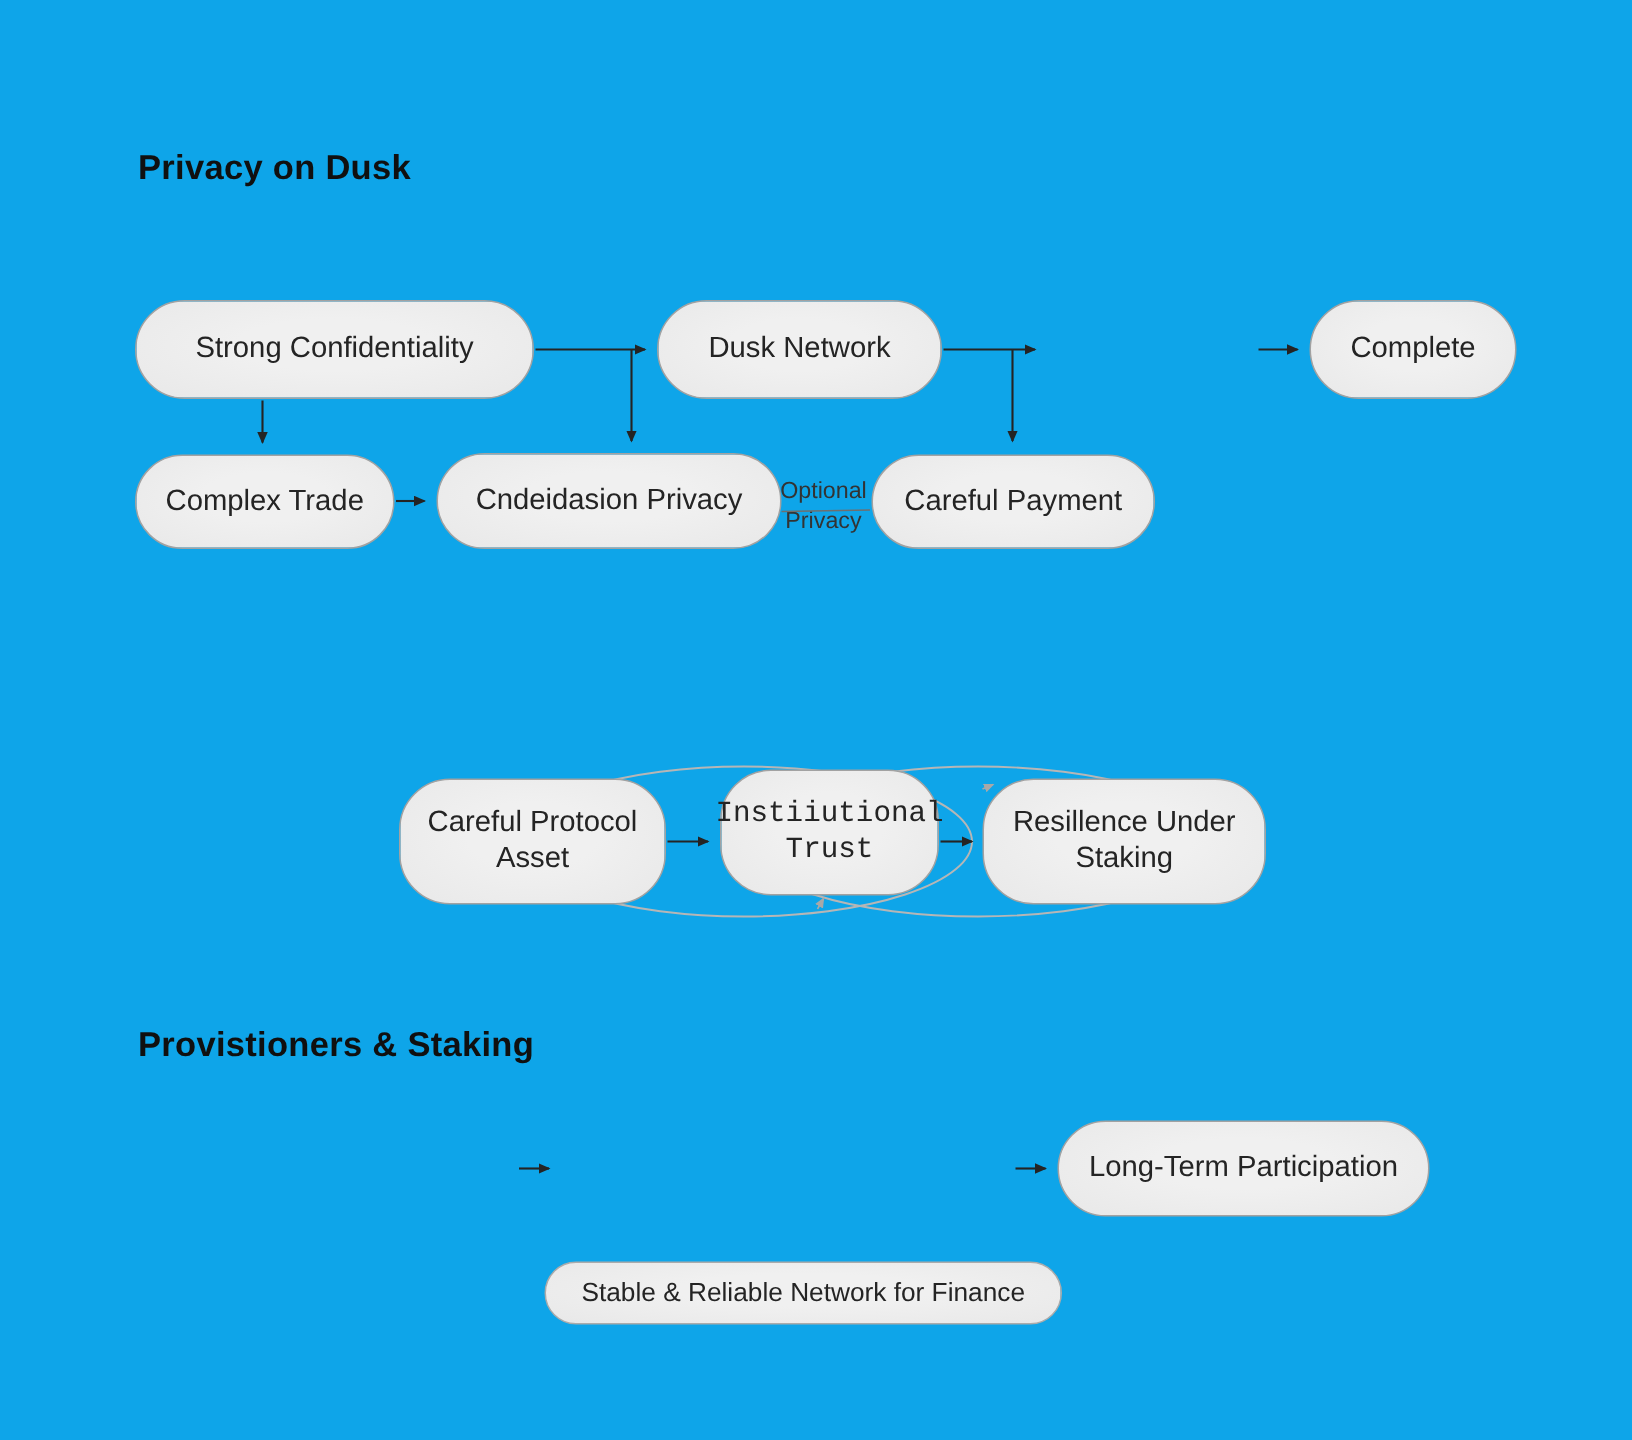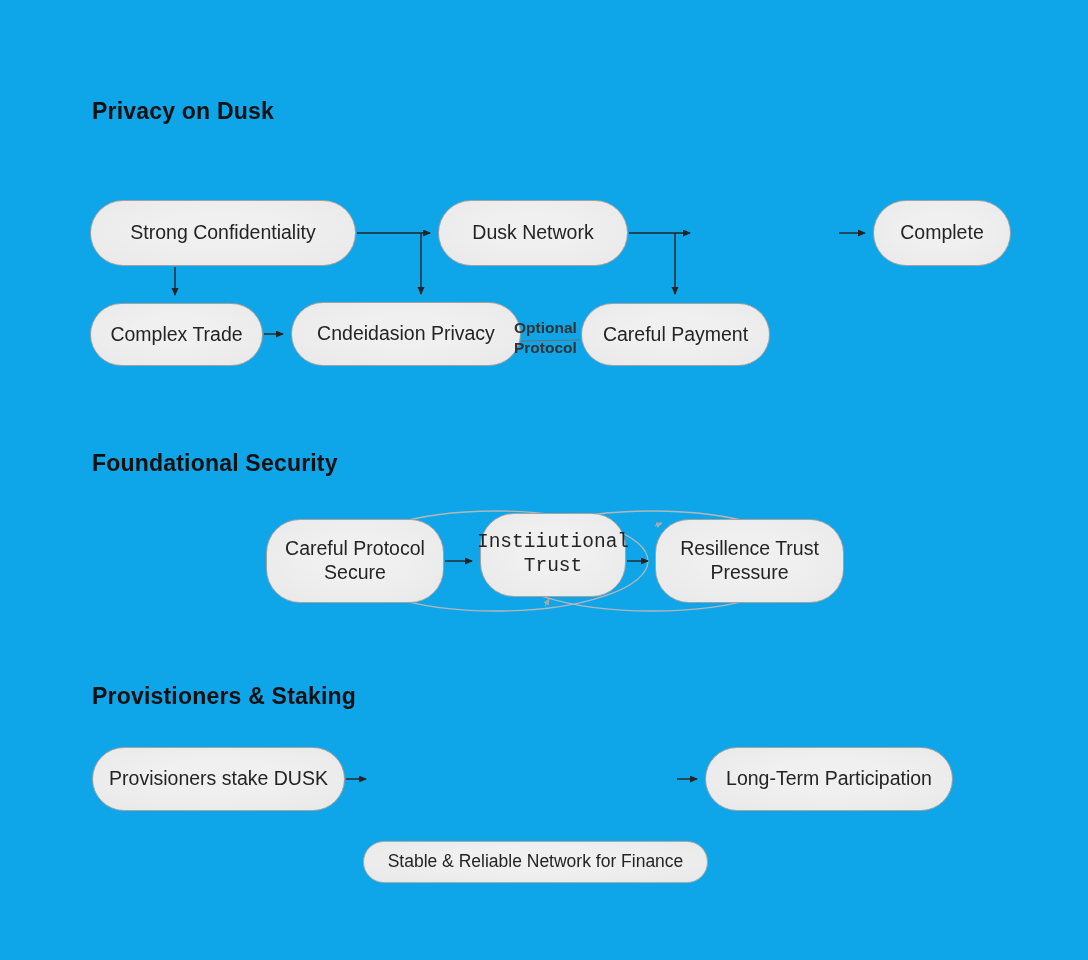--- a/index.html
+++ b/index.html
@@ -40,26 +40,25 @@
     padding: 2px 10px;
   }
   .node.small {
     font-size: 17.5px;
     border-radius: 22px;
     border-color: #ababab;
   }
   .edge-label {
     position: absolute;
     z-index: 3;
-    text-align: left;
+    text-align: center;
     font-size: 15.5px;
     line-height: 1.26;
     color: #333333;
     white-space: nowrap;
-    font-weight: bold;
   }
   svg.layer {
     position: absolute;
     left: 0;
     top: 0;
     pointer-events: none;
   }
   svg.layer.arcs   { z-index: 1; }
   svg.layer.arrows { z-index: 4; }
 </style>
@@ -67,40 +66,38 @@
 <body>
 
 <div id="canvas">
 
   <svg class="layer arcs" width="1088" height="960" viewBox="0 0 1088 960">
     <ellipse cx="496" cy="561" rx="152" ry="50" fill="none" stroke="#b6b6b6" stroke-width="1.3"></ellipse>
     <ellipse cx="652" cy="561" rx="155" ry="50" fill="none" stroke="#b6b6b6" stroke-width="1.3"></ellipse>
   </svg>
 
   <div class="section-title" style="left:92px; top:98px;">Privacy on Dusk</div>
-  <div class="section-title" style="left:92px; top:450px;">Foundational Security</div>
   <div class="section-title" style="left:92px; top:683px;">Provistioners &amp; Staking</div>
 
   <div class="node" style="left:90px;  top:200px; width:266px; height:66px;">Strong Confidentiality</div>
   <div class="node" style="left:438px; top:200px; width:190px; height:66px;">Dusk Network</div>
   <div class="node" style="left:873px; top:200px; width:138px; height:66px;">Complete</div>
   <div class="node" style="left:90px;  top:303px; width:173px; height:63px;">Complex Trade</div>
   <div class="node" style="left:291px; top:302px; width:230px; height:64px;">Cndeidasion Privacy</div>
   <div class="node" style="left:581px; top:303px; width:189px; height:63px;">Careful Payment</div>
 
   <div class="edge-label" style="left:514px; top:318px; width:70px;">
     <div>Optional</div>
-    <div>Protocol</div>
+    <div>Privacy</div>
   </div>
 
-  <div class="node" style="left:266px; top:519px; width:178px; height:84px;">Careful Protocol Secure</div>
+  <div class="node" style="left:266px; top:519px; width:178px; height:84px;">Careful Protocol Asset</div>
   <div class="node" style="left:480px; top:513px; width:146px; height:84px;font-family:Liberation Mono, monospace;">Instiiutional Trust</div>
-  <div class="node" style="left:655px; top:519px; width:189px; height:84px;">Resillence Trust Pressure</div>
+  <div class="node" style="left:655px; top:519px; width:189px; height:84px;">Resillence Under Staking</div>
 
-  <div class="node" style="left:92px;  top:747px; width:253px; height:64px;">Provisioners stake DUSK</div>
   <div class="node" style="left:705px; top:747px; width:248px; height:64px;">Long-Term Participation</div>
   <div class="node small" style="left:363px; top:841px; width:345px; height:42px;">Stable &amp; Reliable Network for Finance</div>
 
   <svg class="layer arrows" width="1088" height="960" viewBox="0 0 1088 960">
     <defs>
       <marker id="ah" markerUnits="userSpaceOnUse" markerWidth="10" markerHeight="10" refX="7" refY="3.5" orient="auto">
         <path d="M0,0 L8,3.5 L0,7 Z" fill="#242424"></path>
       </marker>
       <marker id="ah-light" markerUnits="userSpaceOnUse" markerWidth="9" markerHeight="9" refX="6" refY="3" orient="auto">
         <path d="M0,0 L7,3 L0,6 Z" fill="#a8a8a8"></path>

